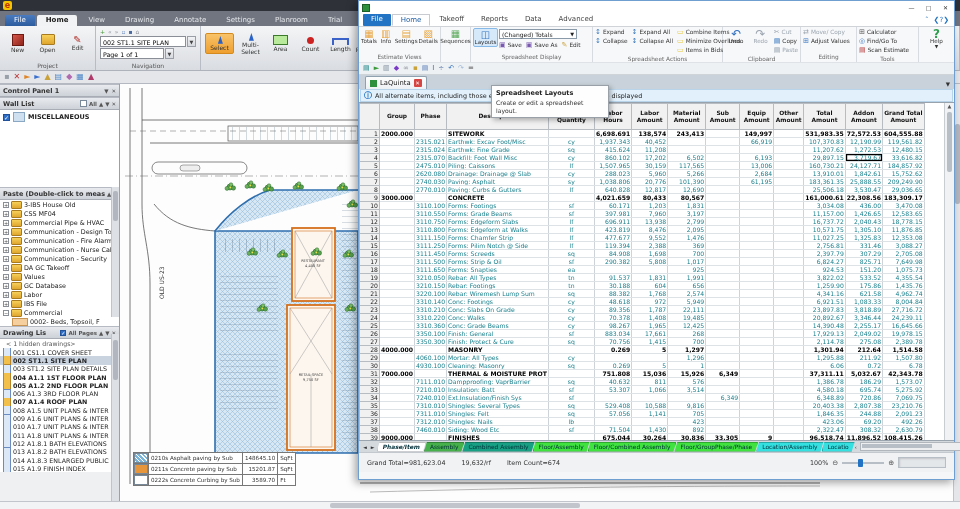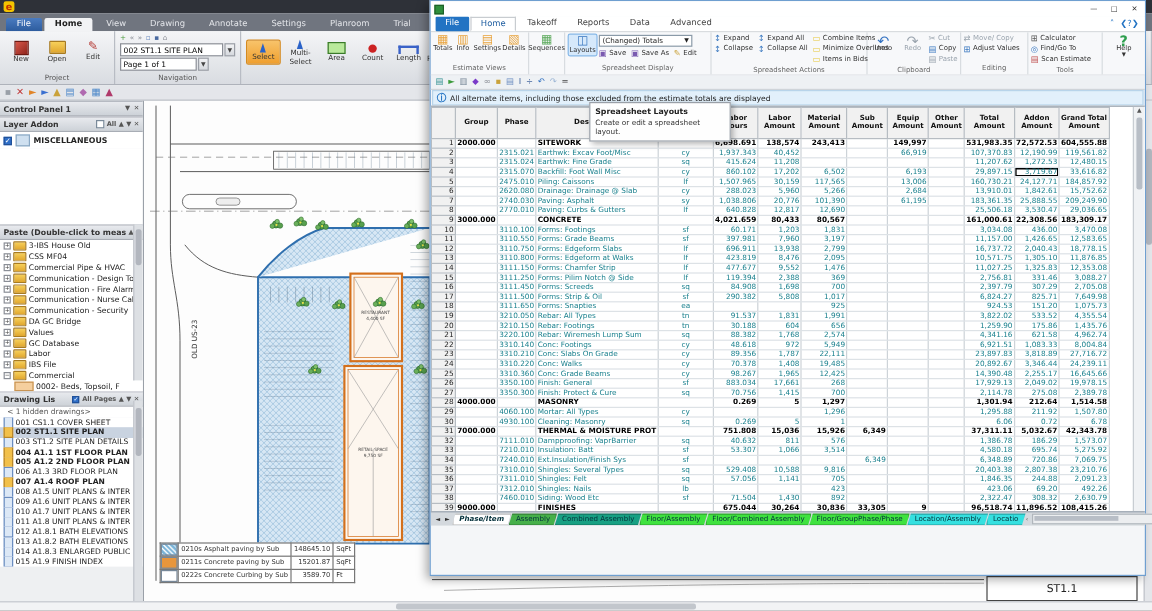--- a/index.html
+++ b/index.html
@@ -231,21 +231,21 @@
 
   <div class="abs" id="tk-side">
     <div class="ph">
       <span>Control Panel 1</span>
       <span class="ctl">
           <span>▼</span>
           <span>✕</span>
         </span>
     </div>
     <div class="ph">
-      <span>Layer Addon</span>
+      <span>Wall List</span>
       <span class="ctl" style="gap:2px;align-items:center;">
         <span class="cb"></span>
         <b>All</b>
         <span>▲</span>
           <span>▼</span>
           <span>✕</span>
       </span>
     </div>
     <div class="layer-row">
       <span class="cb on">✓</span>
@@ -292,21 +292,21 @@
           <span>Communication - Nurse Call</span>
         </div>
         <div class="tr-row">
           <span class="plusbox">+</span>
           <span class="folder"></span>
           <span>Communication - Security</span>
         </div>
         <div class="tr-row">
           <span class="plusbox">+</span>
           <span class="folder"></span>
-          <span>DA GC Bridge</span>
+          <span>DA GC Takeoff</span>
         </div>
         <div class="tr-row">
           <span class="plusbox">+</span>
           <span class="folder"></span>
           <span>Values</span>
         </div>
         <div class="tr-row">
           <span class="plusbox">+</span>
           <span class="folder"></span>
           <span>GC Database</span>
@@ -508,23 +508,20 @@
           <tr>
             <td class="lg-swatch">
               <div style="background: rgb(255, 255, 255); border: 1px solid rgb(119, 136, 153);"></div>
             </td>
             <td>0222s Concrete Curbing by Sub</td>
             <td style="text-align: right;">3589.70</td>
             <td>Ft</td>
           </tr>
         </tbody>
       </table>
-    <div id="sheet-label">
-        <span>ST1.1</span>
-      </div>
   </div>
 
   <div class="abs" id="draw-vscroll">
       <div class="vthumb" style="top:40px;height:80px;"></div>
     </div>
   <div class="abs" id="tk-hscroll">
       <div id="tk-hthumb"></div>
     </div>
 
   <div class="abs" id="sage">
@@ -731,20 +728,28 @@
         <span class="qi" style="color: rgb(138, 142, 150);">∞</span>
         <span class="qi" style="color: rgb(202, 162, 58);">▪</span>
         <span class="qi" style="color: rgb(106, 140, 192);">▤</span>
         <span class="qi" style="color: rgb(74, 106, 160);">I</span>
         <span class="qi" style="color: rgb(74, 106, 160);">÷</span>
         <span class="qi" style="color: rgb(47, 111, 192);">↶</span>
         <span class="qi" style="color: rgb(154, 180, 212);">↷</span>
         <span class="qi" style="color: rgb(68, 68, 68);">=</span>
       </div>
 
+    <div id="sg-doctabs">
+      <div id="doc-tab">
+        <span style="width:7px;height:7px;background:#2e8f3c;display:inline-block;"></span>
+        <span>LaQuinta</span>
+        <span id="doc-close">✕</span>
+      </div>
+      <span id="doc-ddown">▼</span>
+    </div>
 
     <div id="sg-info">
       <span class="info-ic">ⓘ</span>
       <span>All alternate items, including those excluded from the estimate totals are displayed</span>
     </div>
 
     <div id="sg-grid">
       <table id="grid-table">
           <colgroup id="grid-cols">
             <col style="width: 20px;">
@@ -1425,19 +1430,33 @@
         </span>
       <span id="sheets-scroll">
         <span class="sheet-nav">‹</span>
         <span id="sheets-track">
             <span id="sheets-thumb"></span>
           </span>
 
       </span>
     </div>
 
+    <div id="sg-status">
+      <span>Grand Total=981,623.04</span>
+      <span>19,632/rf</span>
+      <span>Item Count=674</span>
+      <span id="zoom-group">
+        <span>100%</span>
+        <span style="font-size:7px;color:#555;">⊖</span>
+        <span id="zoom-track">
+            <span id="zoom-thumb"></span>
+          </span>
+        <span style="font-size:7px;color:#555;">⊕</span>
+        <span id="status-recess"></span>
+      </span>
+    </div>
 
     <div id="sg-tooltip">
       <div class="tt-title">Spreadsheet Layouts</div>
       <div class="tt-body">Create or edit a spreadsheet layout.</div>
     </div>
   </div>
 </div>
 
 </body></html>

